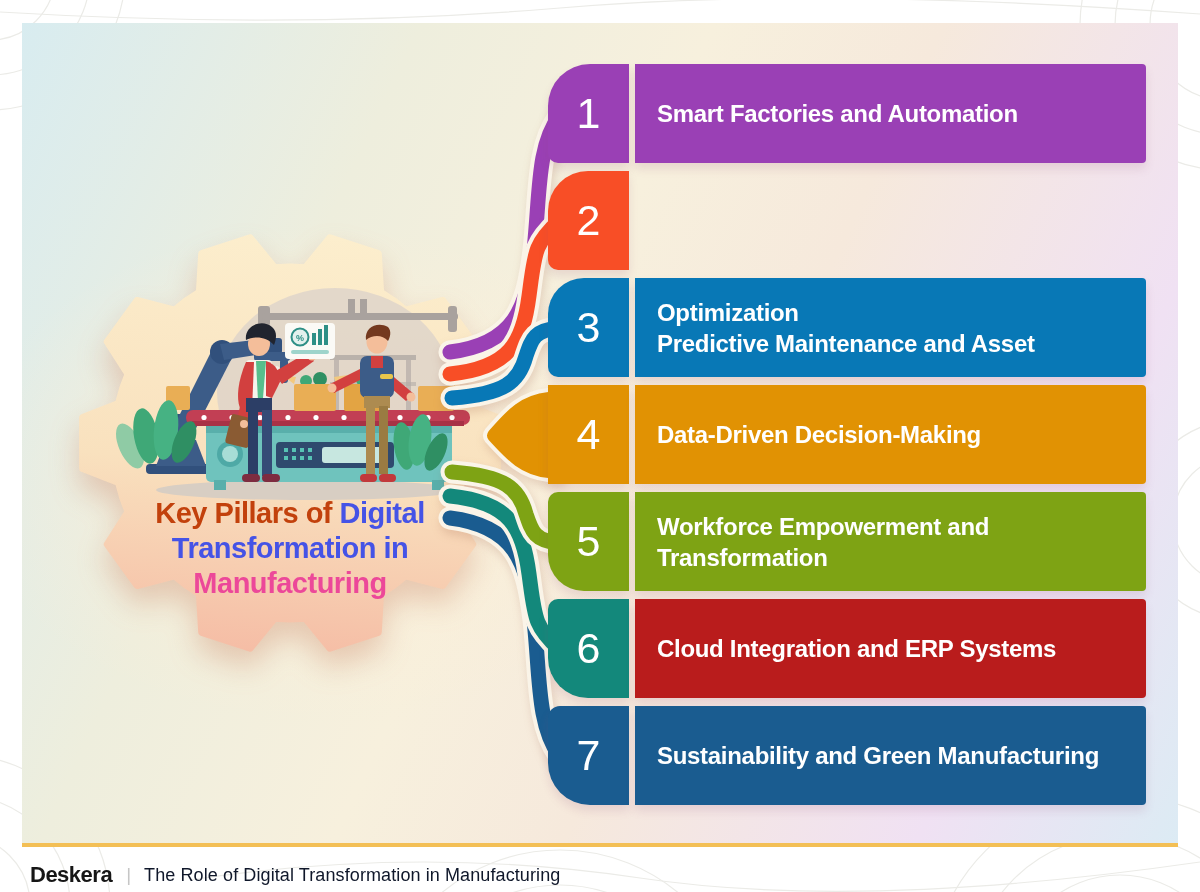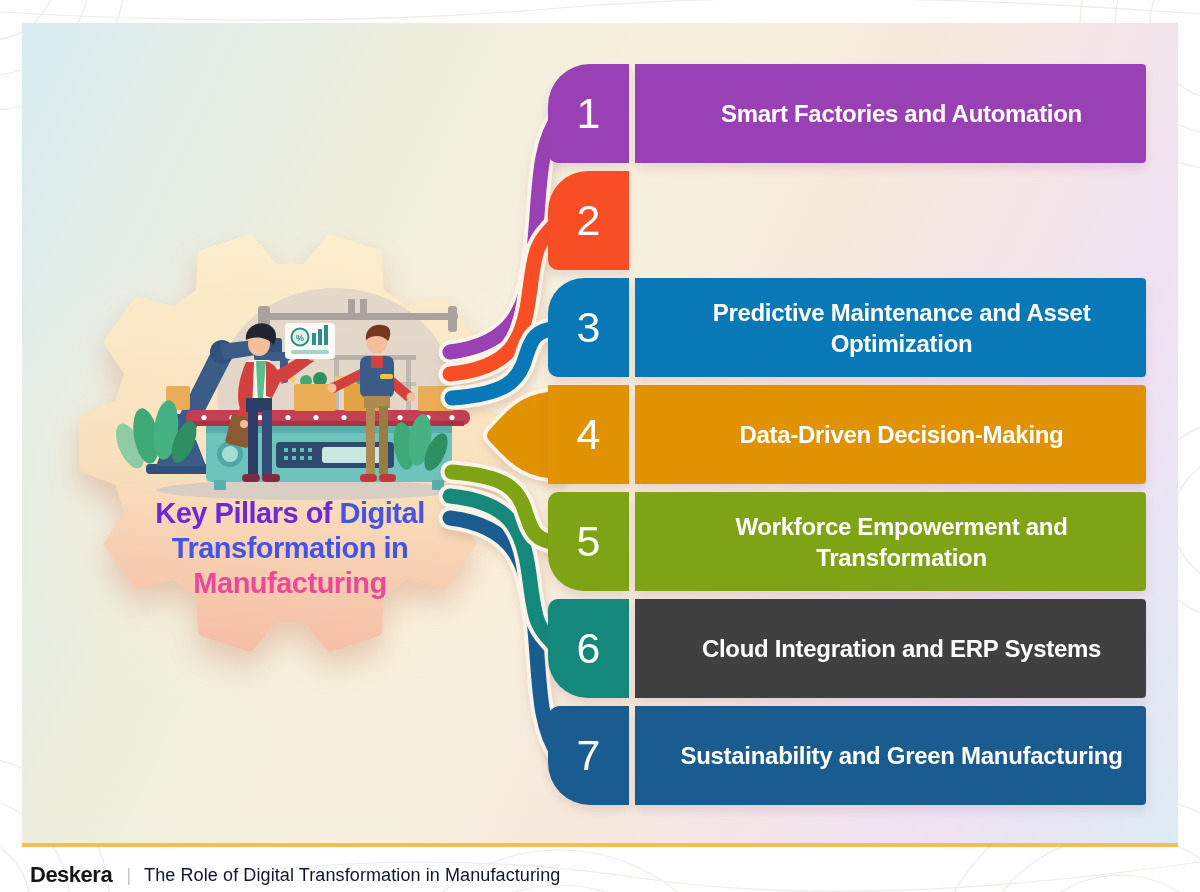--- a/index.html
+++ b/index.html
@@ -34,21 +34,21 @@
   #pillars { position:absolute; left:0; top:0; z-index:5; width:1200px; height:892px; }
   .pillar { position:absolute; left:548px; width:598px; height:99px; display:flex; }
   .num {
     width:81px; flex:0 0 81px; color:#ffffff; display:flex; align-items:center; justify-content:center;
     font-size:43px; font-weight:normal; box-shadow:0 6px 10px rgba(140,70,110,0.14);
   }
   .pgap { width:6px; flex:0 0 6px; }
   .label {
     flex:1 1 auto; border-radius:0 4px 4px 0; color:#ffffff; display:flex; flex-direction:column;
     justify-content:center; padding-left:22px; font-size:24px; font-weight:bold; letter-spacing:-0.3px;
-    line-height:31px; box-shadow:0 6px 10px rgba(140,70,110,0.14); white-space:nowrap;align-items:center;
+    line-height:31px; box-shadow:0 6px 10px rgba(140,70,110,0.14); white-space:nowrap;
   }
 
   
   #footer-rule { position:absolute; left:22px; top:843px; width:1156px; height:4px; z-index:2; }
   #footer { position:absolute; left:30px; top:847px; height:56px; display:flex; align-items:center; z-index:2; }
   #brand { font-size:22px; font-weight:bold; letter-spacing:-0.5px; color:#161616; }
   #footer-divider { color:#c6c6c6; font-size:19px; font-weight:normal; margin:0 13px 0 14px; }
   #tagline { font-size:18px; color:#0f172a; letter-spacing:0.1px; }
 </style>
 </head>
@@ -236,64 +236,64 @@
         <path d="M 450 518 C 515 526 527 562 534 620 C 540 675 537 724 559 755" fill="none" stroke="#1A5C90" stroke-width="15" stroke-linecap="round"></path>
         <path d="M 450 496 C 510 502 523 528 529 574 C 535 618 534 626 559 649" fill="none" stroke="#FAF4E8" stroke-width="23" stroke-linecap="round"></path>
         <path d="M 450 496 C 510 502 523 528 529 574 C 535 618 534 626 559 649" fill="none" stroke="#13887B" stroke-width="15" stroke-linecap="round"></path>
         <path d="M 452 472 C 505 476 519 488 526 514 C 532 532 535 541 559 543" fill="none" stroke="#FAF4E8" stroke-width="23" stroke-linecap="round"></path>
         <path d="M 452 472 C 505 476 519 488 526 514 C 532 532 535 541 559 543" fill="none" stroke="#7EA314" stroke-width="15" stroke-linecap="round"></path>
         <path d="M 487 430 C 506 408 520 393 548 390 L 562 390 L 562 480 L 548 480 C 520 477 506 462 487 441 C 484 437 484 434 487 430 Z" fill="#E19203" stroke="#FAF4E8" stroke-width="4" stroke-linejoin="round"></path>
       </g>
   </svg>
 
   <div id="gear-title">
-    <span style="color: #6d28d9; margin-top: 42px;">Key Pillars of </span><span class="accent" style="color: rgb(69, 83, 230);">Digital</span><br>
+    <span style="color: #c2410c; margin-top: 42px;">Key Pillars of </span><span class="accent" style="color: rgb(69, 83, 230);">Digital</span><br>
     <span class="accent" style="color: rgb(69, 83, 230);">Transformation in</span><br>
     <span class="accent" style="color: #ec4899;">Manufacturing</span>
   </div>
 
   <div id="pillars">
       <div class="pillar" style="top: 64px;">
         <div class="num" style="background: rgb(154, 64, 181); border-radius: 42px 0px 0px 10px;">1</div>
         <div class="pgap"></div>
         <div class="label" style="background: rgb(154, 64, 181);">
           <div>Smart Factories and Automation</div>
         </div>
       </div>
       <div class="pillar" style="top: 171px;">
         <div class="num" style="background: rgb(248, 78, 38); border-radius: 40px 0px 0px 10px;">2</div>
         <div class="pgap"></div>
       </div>
       <div class="pillar" style="top: 278px;">
         <div class="num" style="background: rgb(8, 120, 182); border-radius: 36px 0px 0px 10px;">3</div>
         <div class="pgap"></div>
         <div class="label" style="background: rgb(8, 120, 182);">
+          <div>Optimization</div>
           <div>Predictive Maintenance and Asset</div>
-          <div>Optimization</div>
         </div>
       </div>
       <div class="pillar" style="top: 385px;">
         <div class="num" style="background: rgb(225, 146, 3); border-radius: 0px;">4</div>
         <div class="pgap"></div>
         <div class="label" style="background: rgb(225, 146, 3);">
           <div>Data-Driven Decision-Making</div>
         </div>
       </div>
       <div class="pillar" style="top: 492px;">
         <div class="num" style="background: rgb(126, 163, 20); border-radius: 10px 0px 0px 36px;">5</div>
         <div class="pgap"></div>
         <div class="label" style="background: rgb(126, 163, 20);">
           <div>Workforce Empowerment and</div>
           <div>Transformation</div>
         </div>
       </div>
       <div class="pillar" style="top: 599px;">
         <div class="num" style="background: rgb(19, 136, 123); border-radius: 10px 0px 0px 40px;">6</div>
         <div class="pgap"></div>
-        <div class="label" style="background: #404040;">
+        <div class="label" style="background: #b91c1c;">
           <div>Cloud Integration and ERP Systems</div>
         </div>
       </div>
       <div class="pillar" style="top: 706px;">
         <div class="num" style="background: rgb(26, 92, 144); border-radius: 12px 0px 0px 42px;">7</div>
         <div class="pgap"></div>
         <div class="label" style="background: rgb(26, 92, 144);">
           <div>Sustainability and Green Manufacturing</div>
         </div>
       </div>

